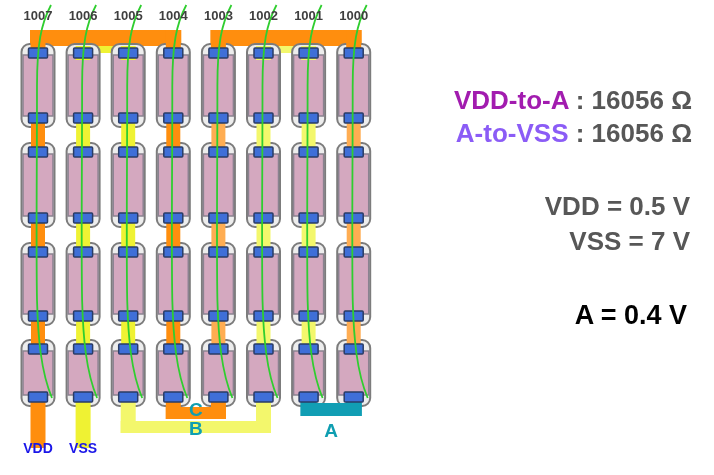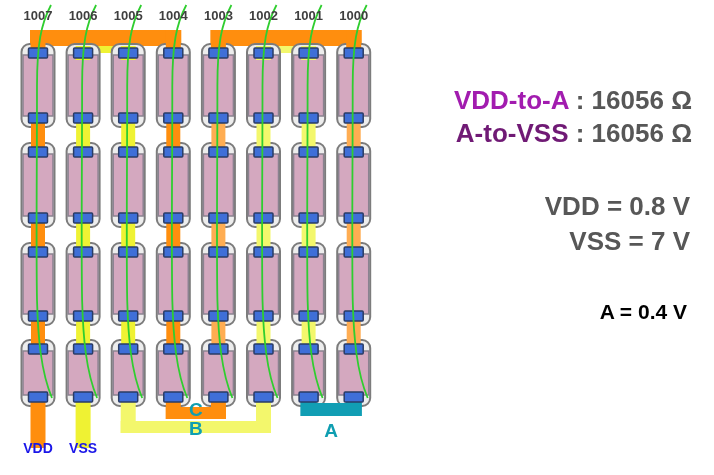--- a/index.html
+++ b/index.html
@@ -14,21 +14,21 @@
     position:absolute;top:84px;right:0;text-align:right;
     font-weight:bold;font-size:26px;line-height:33px;white-space:nowrap;
   }
   .res-line .net-name{letter-spacing:0px;}
   .supply-block{
     position:absolute;top:189px;right:2px;text-align:right;
     font-weight:bold;font-size:26px;line-height:35px;white-space:nowrap;
   }
   .node-block{
     position:absolute;top:300px;right:5px;text-align:right;
-    font-weight:bold;font-size:21px;white-space:nowrap;
+    font-weight:bold;font-size:27px;white-space:nowrap;
   }
 </style>
 </head>
 <body>
 
 <div class="stage">
   <svg id="circuit" width="400" height="475" viewBox="0 0 400 475">
       <rect x="75.6" y="38" width="60.099999999999994" height="15" fill="#EFF233"></rect>
       <rect x="256" y="38" width="60.10000000000002" height="15" fill="#F3F76C"></rect>
       <rect x="30" y="30" width="151.3" height="16" fill="#FF8E0E"></rect>
@@ -223,23 +223,23 @@
       <text x="38" y="453" fill="#1A16E8" font-size="14" font-family="&quot;Liberation Sans&quot;, sans-serif" font-weight="bold" text-anchor="middle">VDD</text>
       <text x="83.1" y="453" fill="#1A16E8" font-size="14" font-family="&quot;Liberation Sans&quot;, sans-serif" font-weight="bold" text-anchor="middle">VSS</text>
       <text x="195.85000000000002" y="416" fill="#0F9EB1" font-size="19" font-family="&quot;Liberation Sans&quot;, sans-serif" font-weight="bold" text-anchor="middle">C</text>
       <text x="195.85" y="435" fill="#0F9EB1" font-size="19" font-family="&quot;Liberation Sans&quot;, sans-serif" font-weight="bold" text-anchor="middle">B</text>
       <text x="331.15" y="437" fill="#0F9EB1" font-size="19" font-family="&quot;Liberation Sans&quot;, sans-serif" font-weight="bold" text-anchor="middle">A</text>
     </svg>
 
   <div class="panel">
     <div class="res-block">
       <div class="res-line"><span class="net-name" style="color: #a21caf;">VDD-to-A</span><span class="value" style="color: rgb(87, 87, 87);"> : 16056 Ω</span></div>
-      <div class="res-line"><span class="net-name" style="color: #701a75;">A-to-VSS</span><span class="value" style="color: rgb(87, 87, 87);"> : 16056 Ω</span></div>
+      <div class="res-line"><span class="net-name" style="color: #8b5cf6;">A-to-VSS</span><span class="value" style="color: rgb(87, 87, 87);"> : 16056 Ω</span></div>
     </div>
 
     <div class="supply-block" style="color: rgb(87, 87, 87);">
-      <div>VDD = 0.8 V</div>
+      <div>VDD = 0.5 V</div>
       <div>VSS = 7 V</div>
     </div>
 
     <div class="node-block" style="color: rgb(0, 0, 0);">A = 0.4 V</div>
   </div>
 </div>
 
 </body></html>

